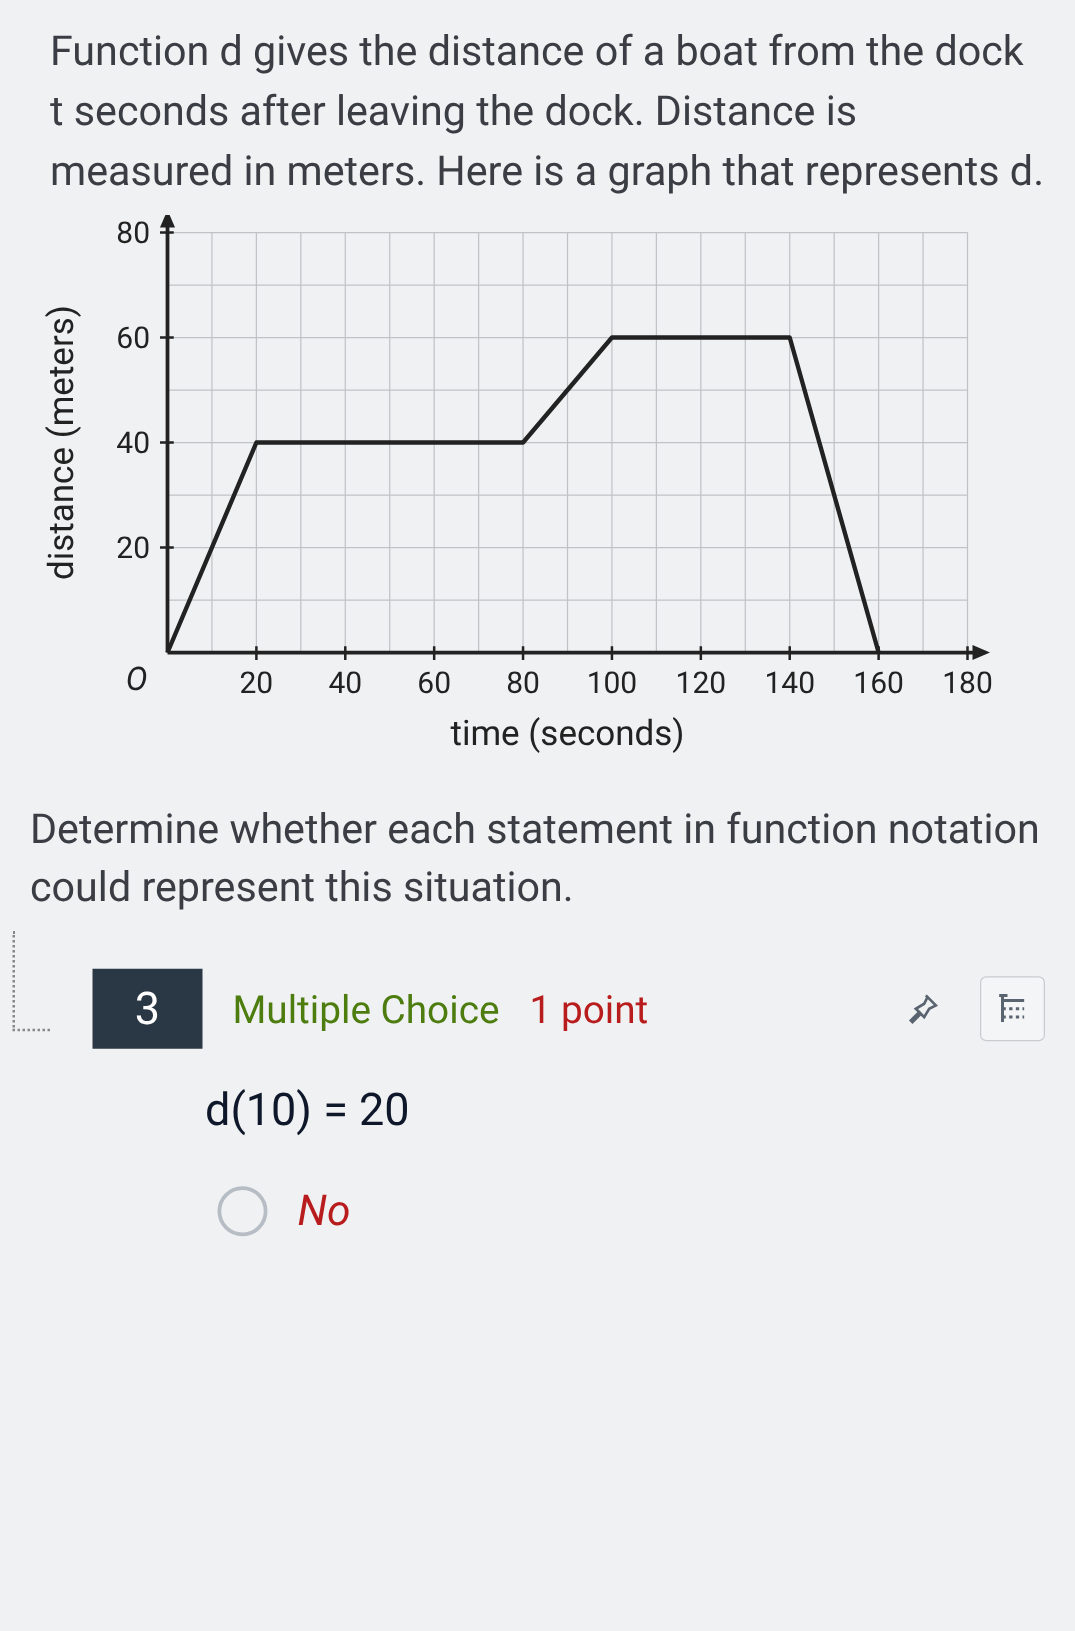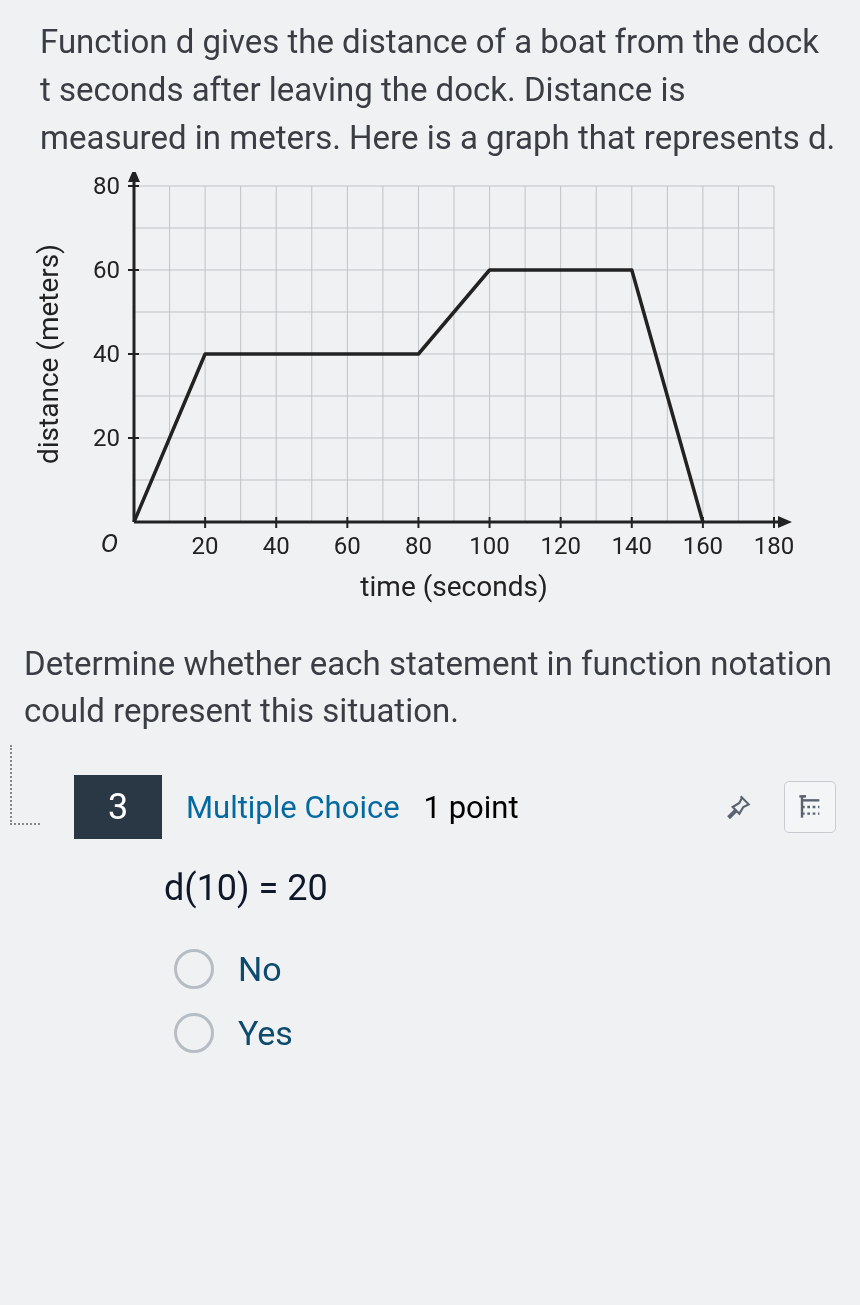--- a/index.html
+++ b/index.html
@@ -52,25 +52,25 @@
     font-size: 36px;
     width: 88px;
     height: 64px;
     display: flex;
     align-items: center;
     justify-content: center;
     font-weight: 400;
   }
   .q-type {
     font-size: 31px;
-    color: #0369a1;
+    color: #4d7c0f;
   }
   .q-points {
     font-size: 31px;
-    color: #000000;
+    color: #b91c1c;
   }
   .spacer { flex: 1; }
   .icon-btn {
     width: 44px;
     height: 44px;
     display: flex;
     align-items: center;
     justify-content: center;
     color: #5a6470;
   }
@@ -101,21 +101,22 @@
   }
   .radio {
     width: 40px;
     height: 40px;
     border: 3px solid #b7bdc4;
     border-radius: 50%;
     flex-shrink: 0;
   }
   .option-label {
     font-size: 34px;
-    color: #0c4a6e;
+    color: #b91c1c;
+    font-style: italic;
   }
   .axis-text { font-family: inherit; }
 </style>
 </head>
 <body>
 
 <div class="page">
   <p class="intro">Function d gives the distance of a boat from the dock t seconds after leaving the dock. Distance is measured in meters. Here is a graph that represents d.</p>
 
   <div class="chart-wrap">
@@ -210,19 +211,15 @@
       </span>
     </div>
 
     <div class="q-stem">d(10) = 20</div>
 
     <div class="options" id="options">
         <div class="option">
           <span class="radio"></span>
           <span class="option-label">No</span>
         </div>
-        <div class="option">
-          <span class="radio"></span>
-          <span class="option-label">Yes</span>
-        </div>
       </div>
   </div>
 </div>
 
 </body></html>

